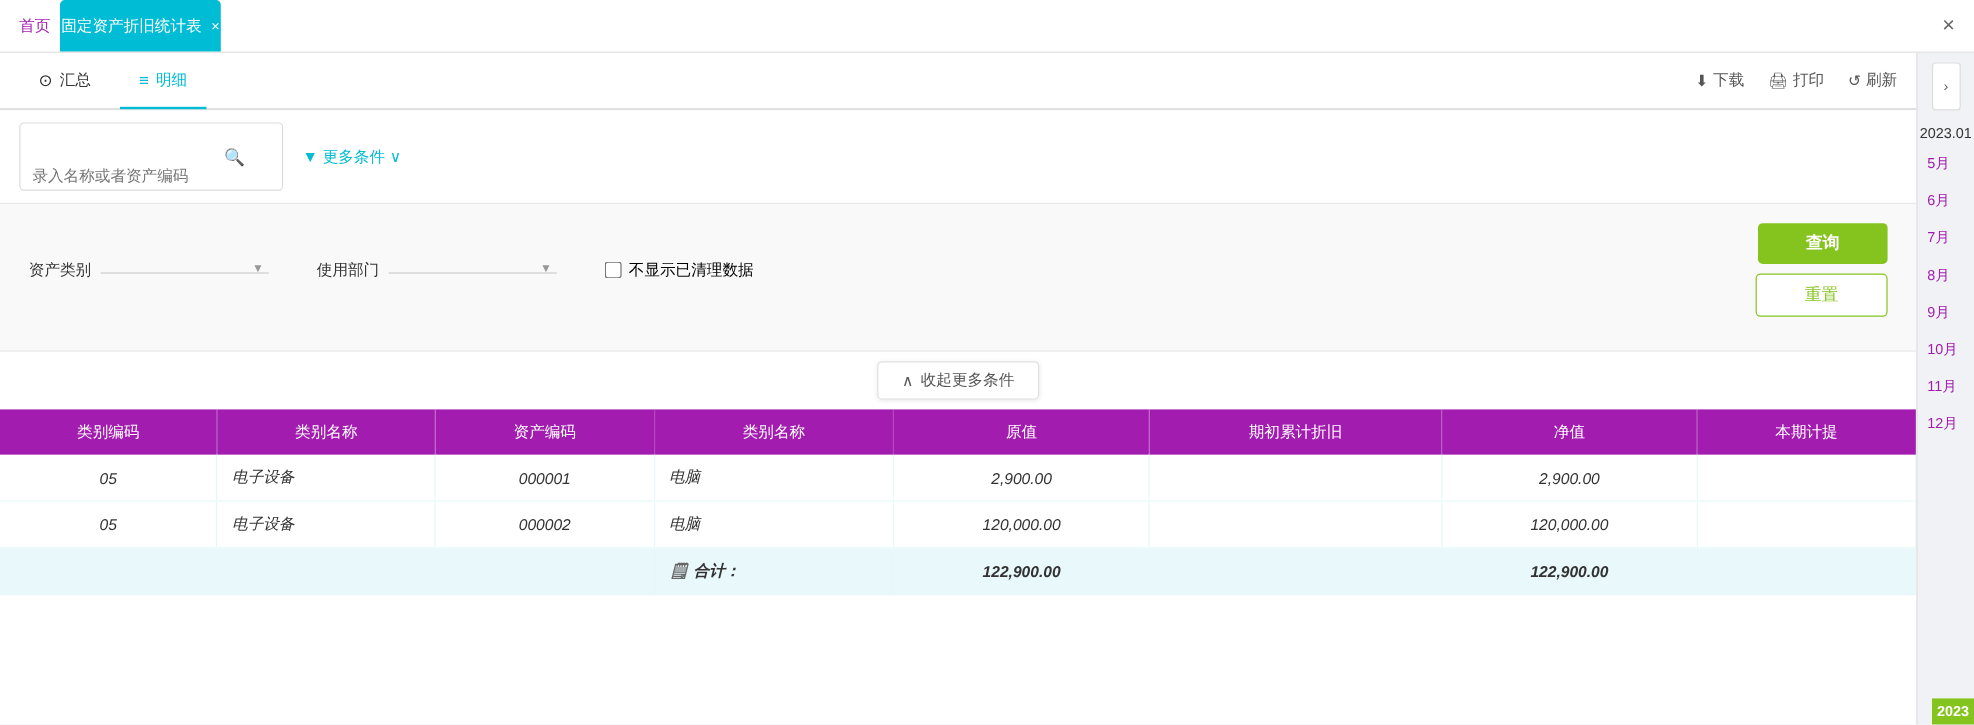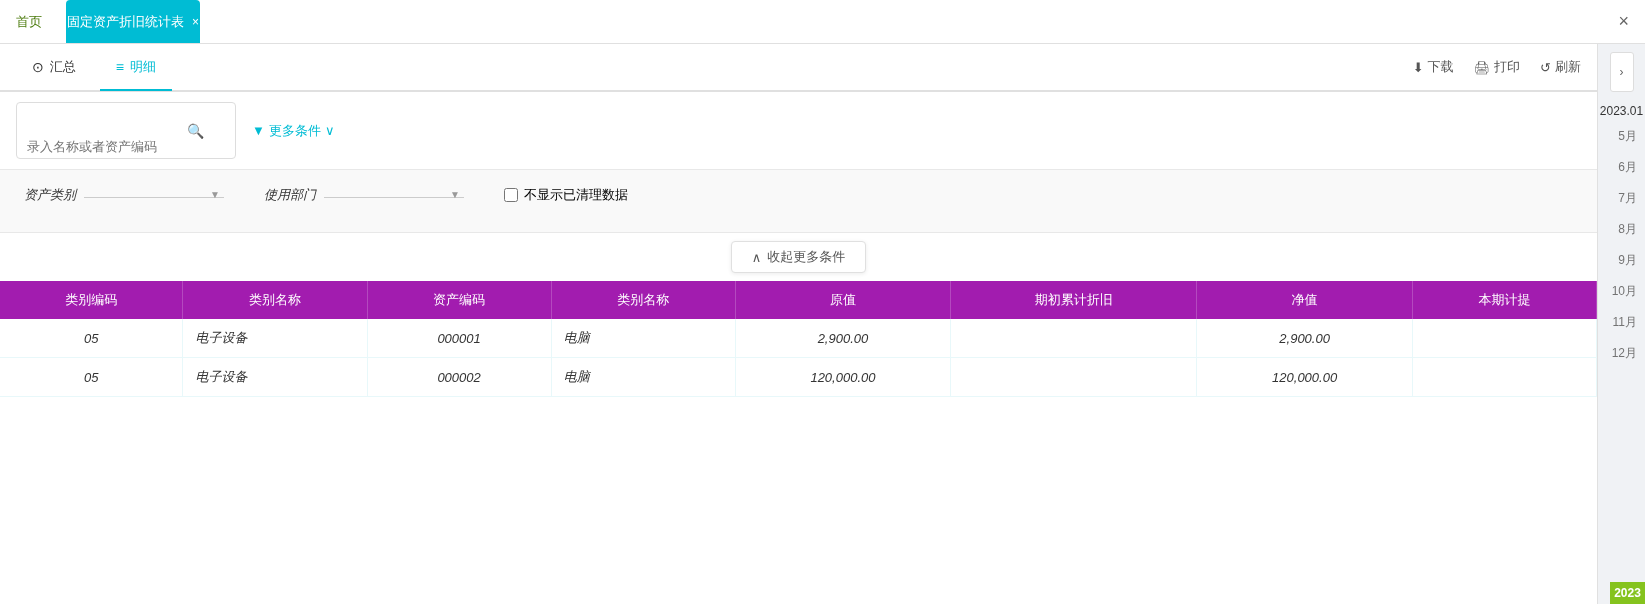--- a/index.html
+++ b/index.html
@@ -18,24 +18,24 @@
     .top-nav {
       display: flex;
       align-items: center;
       background: #fff;
       border-bottom: 1px solid #e0e0e0;
       height: 44px;
       padding: 0 16px;
       flex-shrink: 0;
     }
     .nav-home {
-      color: #4d7c0f;
-      font-size: 13px;
-      cursor: pointer;
-      margin-right: 24px;
+      color: #a21caf;
+      font-size: 13px;
+      cursor: pointer;
+      margin-right: 8px;
     }
     .nav-tab {
       display: flex;
       align-items: center;
       background: #00bcd4;
       color: #fff;
       padding: 6px 1px;
       border-radius: 4px 4px 0 0;
       font-size: 13px;
       cursor: pointer;
@@ -168,21 +168,20 @@
     .filter-row {
       display: flex;
       align-items: center;
       gap: 40px;
       margin-bottom: 12px;
     }
     .filter-group {
       display: flex;
       align-items: center;
       gap: 8px;
-      font-style: italic;
     }
     .filter-label {
       color: #333;
       font-size: 13px;
       white-space: nowrap;
     }
     .filter-select {
       display: flex;
       align-items: center;
       border-bottom: 1px solid #ccc;
@@ -331,23 +330,23 @@
     }
     .month-list {
       display: flex;
       flex-direction: column;
       gap: 2px;
       width: 100%;
       padding: 0 4px;
     }
     .month-item {
       padding: 6px 4px;
-      text-align: right;
+      text-align: left;
       font-size: 12px;
-      color: #737373;
+      color: #a21caf;
       cursor: pointer;
       border-radius: 3px;
     }
     .year-badge {
       position: absolute;
       bottom: 0;
       left: 12px;
       right: 0;
       background: #85c31e;
       color: #fff;
@@ -430,20 +429,24 @@
         <div class="filter-group">
           <span class="filter-label">使用部门</span>
           <div class="filter-select">
             <span></span>
             <span class="arrow">▼</span>
           </div>
         </div>
         <div class="checkbox-group">
           <input type="checkbox" style="">
           <span>不显示已清理数据</span>
+        </div>
+        <div class="filter-actions">
+          <button class="query-btn">查询</button>
+          <button class="reset-btn">重置</button>
         </div>
       </div>
     </div>
 
     <div class="collapse-row">
       <button class="collapse-btn">
         <span>∧</span>
         <span>收起更多条件</span>
       </button>
     </div>
@@ -476,20 +479,28 @@
             <tr>
       <td>05</td>
       <td class="text-left">电子设备</td>
       <td>000002</td>
       <td class="text-left">电脑</td>
       <td class="text-right">120,000.00</td>
       <td></td>
       <td class="text-right">120,000.00</td>
       <td></td>
     </tr>
+            <tr class="total-row">
+    <td colspan="3"></td>
+    <td class="text-left"><span class="total-icon">🗒</span>合计：</td>
+    <td class="text-right">122,900.00</td>
+    <td></td>
+    <td class="text-right">122,900.00</td>
+    <td></td>
+  </tr>
           </tbody>
       </table>
     </div>
 
   </div>
 
   <div class="right-sidebar">
     <div class="sidebar-expand">
       <span>›</span>
     </div>

